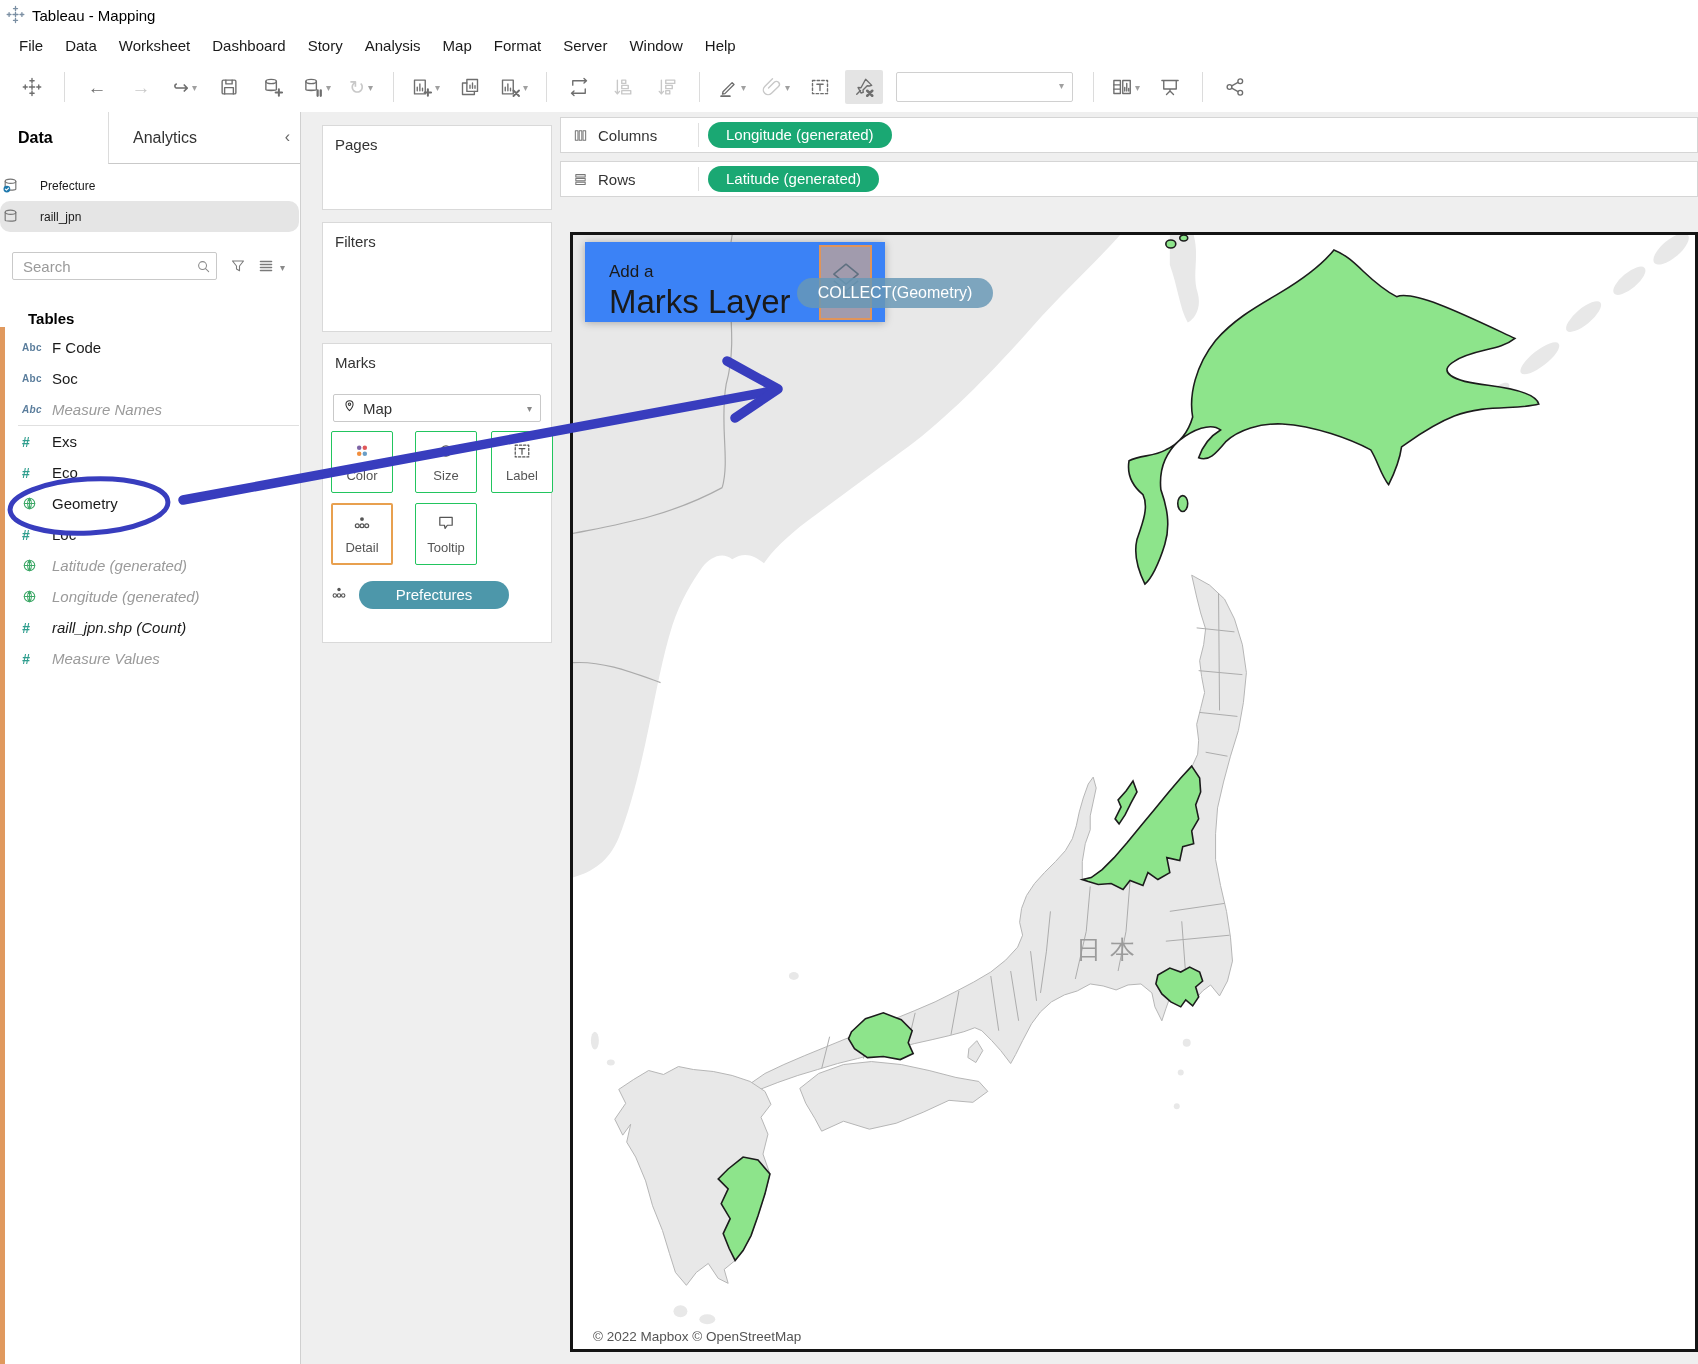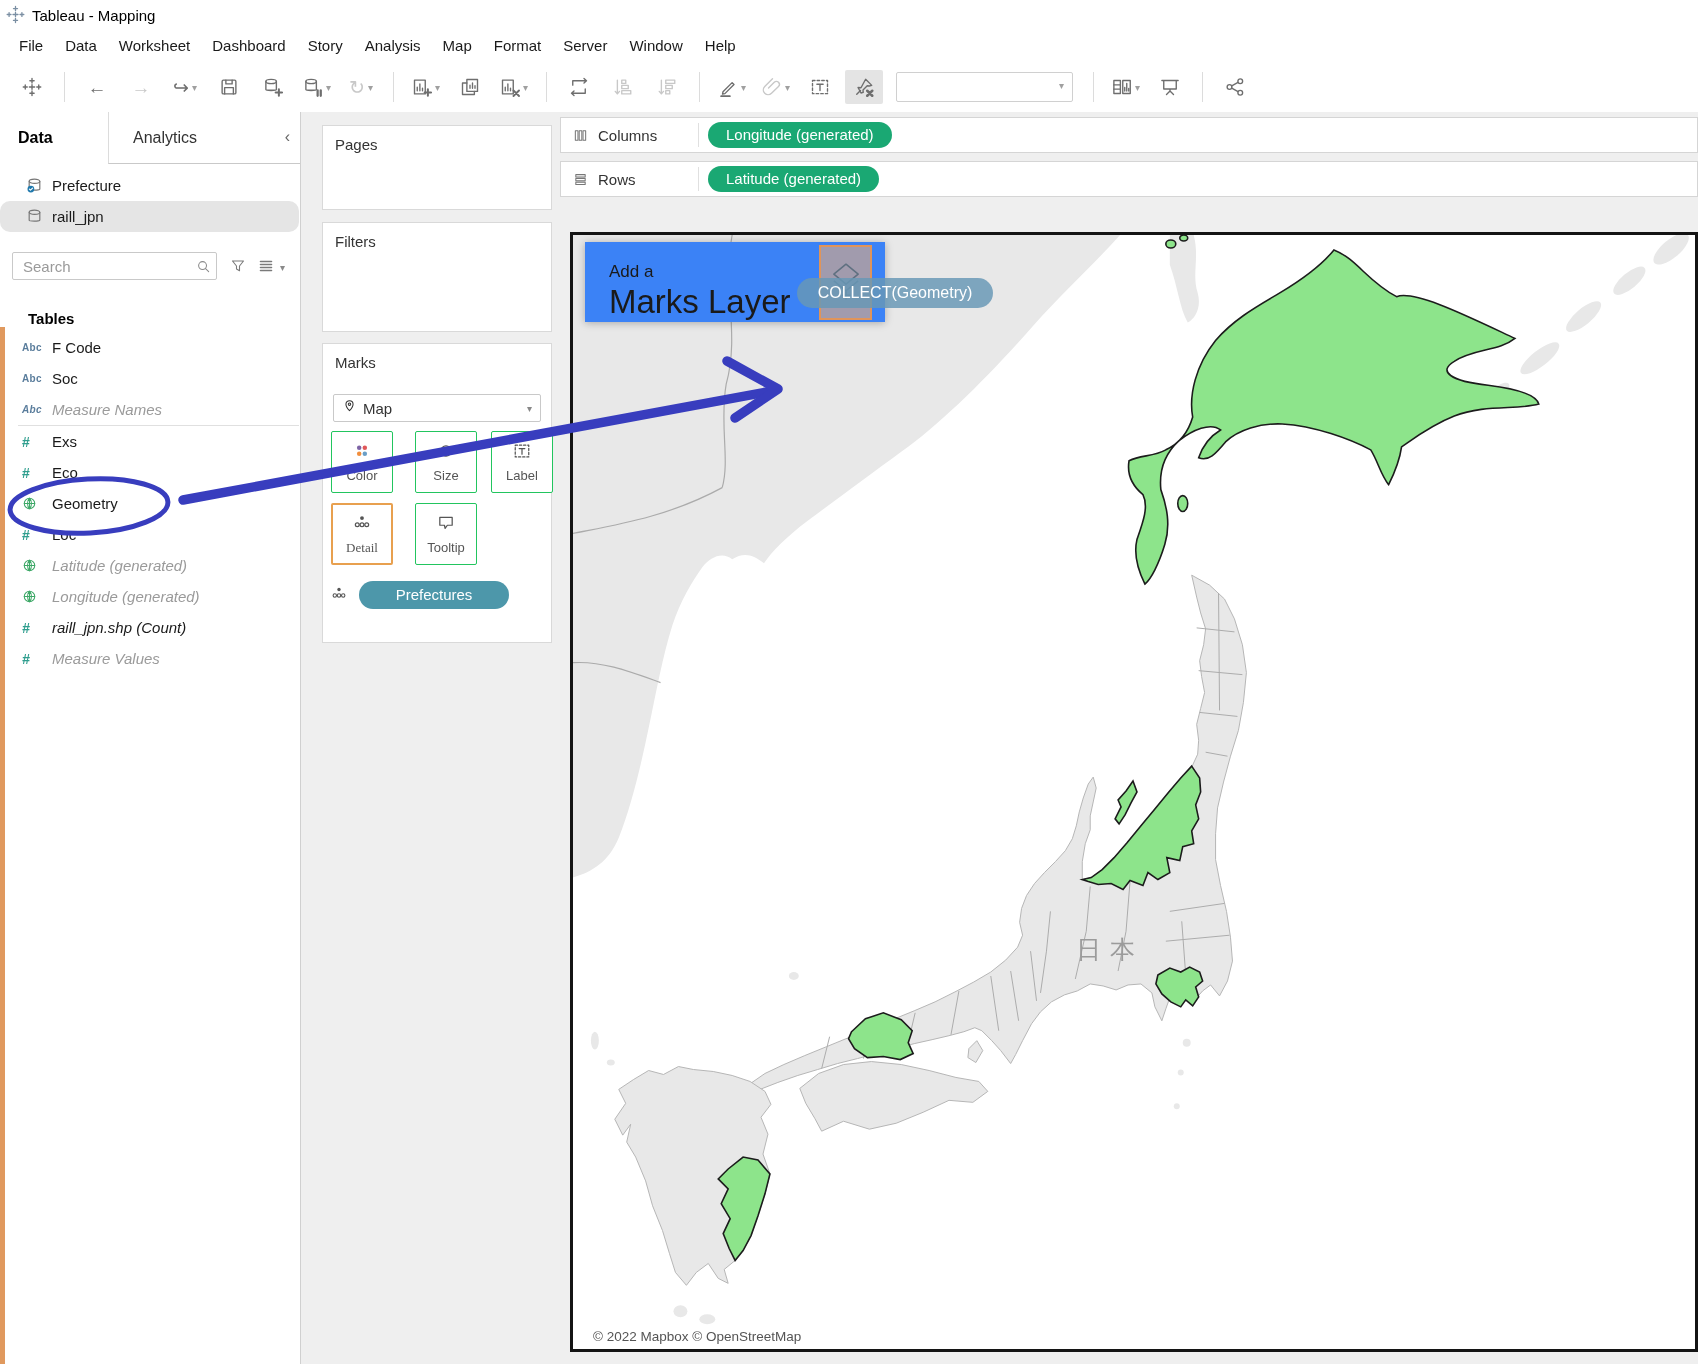--- a/index.html
+++ b/index.html
@@ -20,21 +20,21 @@
   .tb svg{display:block;}
   .glyphbtn{font-size:19px;line-height:1;}
   .fitcombo{width:175px;height:28px;border:1px solid #d0d0d0;border-radius:2px;margin:0 10px;position:relative;background:#fff;}
   .fitcombo .caret{position:absolute;right:8px;top:7px;}
   
   .datapane{position:absolute;top:112px;left:0;width:301px;bottom:0;background:#fff;border-right:1px solid #d0d0d0;box-sizing:border-box;}
   .tab-data{position:absolute;left:0;top:0;width:108px;height:52px;line-height:52px;padding-left:18px;font-size:16px;font-weight:bold;color:#000;box-sizing:border-box;}
   .tab-analytics{position:absolute;left:108px;top:0;width:165px;height:52px;line-height:52px;padding-left:24px;font-size:16px;color:#333;border-bottom:1px solid #c9c9c9;border-left:1px solid #dcdcdc;box-sizing:border-box;}
   .tabrest{position:absolute;left:273px;right:0;top:0;height:52px;border-bottom:1px solid #c9c9c9;box-sizing:border-box;}
   .tab-collapse{position:absolute;right:10px;top:0;line-height:50px;color:#666;font-size:16px;z-index:2;}
-  .src{position:absolute;left:0;right:1px;height:31px;display:flex;align-items:center;padding-left:26px;font-size:15px;color:#1a1a1a;}
+  .src{position:absolute;left:0;right:1px;height:31px;display:flex;align-items:center;padding-left:2px;font-size:12px;color:#1a1a1a;gap:12px;}
   .src.selected{background:#e5e5e5;border-radius:10px;}
   .src .sic{margin-right:9px;display:flex;}
   .searchrow{position:absolute;top:140px;left:12px;right:0;height:30px;}
   .searchbox{position:absolute;left:0;top:0;width:205px;height:28px;border:1px solid #c9c9c9;border-radius:2px;box-sizing:border-box;background:#fff;}
   .searchbox input{border:none;outline:none;width:160px;margin:4px 0 0 8px;font-size:15px;color:#333;font-family:"Liberation Sans",sans-serif;background:transparent;}
   .searchbox input::placeholder{color:#9a9a9a;}
   .searchbox .mag{position:absolute;right:5px;top:6px;color:#8a8a8a;}
   .srchic{position:absolute;top:6px;color:#7a7a7a;}
   .tablesheader{position:absolute;top:198px;left:28px;font-size:15px;font-weight:bold;color:#000;}
   .fields{position:absolute;top:220px;left:0;right:1px;}
@@ -49,21 +49,21 @@
   .cards{position:absolute;top:112px;left:301px;width:259px;bottom:0;background:#efefef;}
   .card{position:absolute;left:21px;width:230px;background:#fff;border:1px solid #d9d9d9;box-sizing:border-box;}
   .card .ct{font-size:15px;color:#333;padding:10px 12px 0 12px;}
   #card-pages{top:13px;height:85px;}
   #card-filters{top:110px;height:110px;}
   #card-marks{top:231px;height:300px;}
   .marktype{position:absolute;top:50px;left:10px;right:10px;height:28px;border:1px solid #c9c9c9;border-radius:2px;font-size:15px;color:#333;display:flex;align-items:center;padding-left:8px;gap:6px;box-sizing:border-box;}
   .marktype .caret{position:absolute;right:8px;color:#888;font-size:10px;}
   .mbtns{position:absolute;top:87px;left:8px;right:8px;height:140px;}
   .mbtn{position:absolute;width:62px;height:62px;border:1px solid #22c55e;border-radius:2px;display:flex;flex-direction:column;align-items:center;justify-content:center;gap:5px;font-size:13px;color:#444;box-sizing:border-box;background:#fff;color:#555;}
-  .mbtn.hl{border:2px solid #e8a04f;font-family:Liberation Serif, serif;}
+  .mbtn.hl{border:2px solid #e8a04f;}
   .mpillrow{position:absolute;top:243px;left:8px;right:8px;height:16px;display:flex;align-items:center;color:#555;}
   .tealpill{color:#fff;border-radius:14px;height:28px;line-height:28px;text-align:center;font-size:15px;width:150px;margin-left:12px;}
   
   .sheet{position:absolute;top:112px;left:560px;right:0;bottom:0;background:#efefef;}
   .shelf{position:absolute;left:0;right:0;height:36px;background:#fff;border:1px solid #d5d5d5;display:flex;align-items:center;box-sizing:border-box;}
   #shelf-cols{top:5px;} #shelf-rows{top:49px;}
   .shelf .sic{margin:0 10px 0 12px;color:#777;display:flex;}
   .shelf .slabel{font-size:15px;color:#333;width:100px;}
   .shelf .sdiv{width:1px;height:24px;background:#e0e0e0;margin-right:9px;}
   .greenpill{color:#fff;border-radius:13px;height:26px;line-height:26px;padding:0 18px;font-size:15px;}

